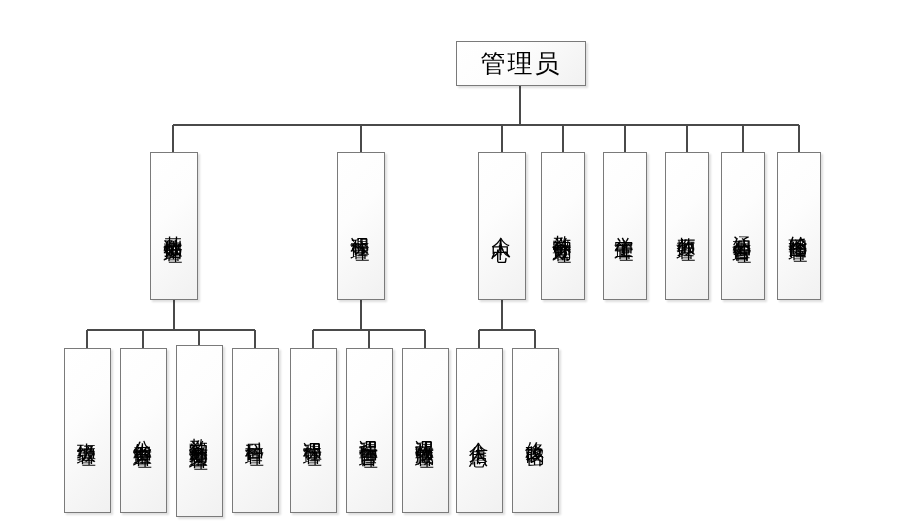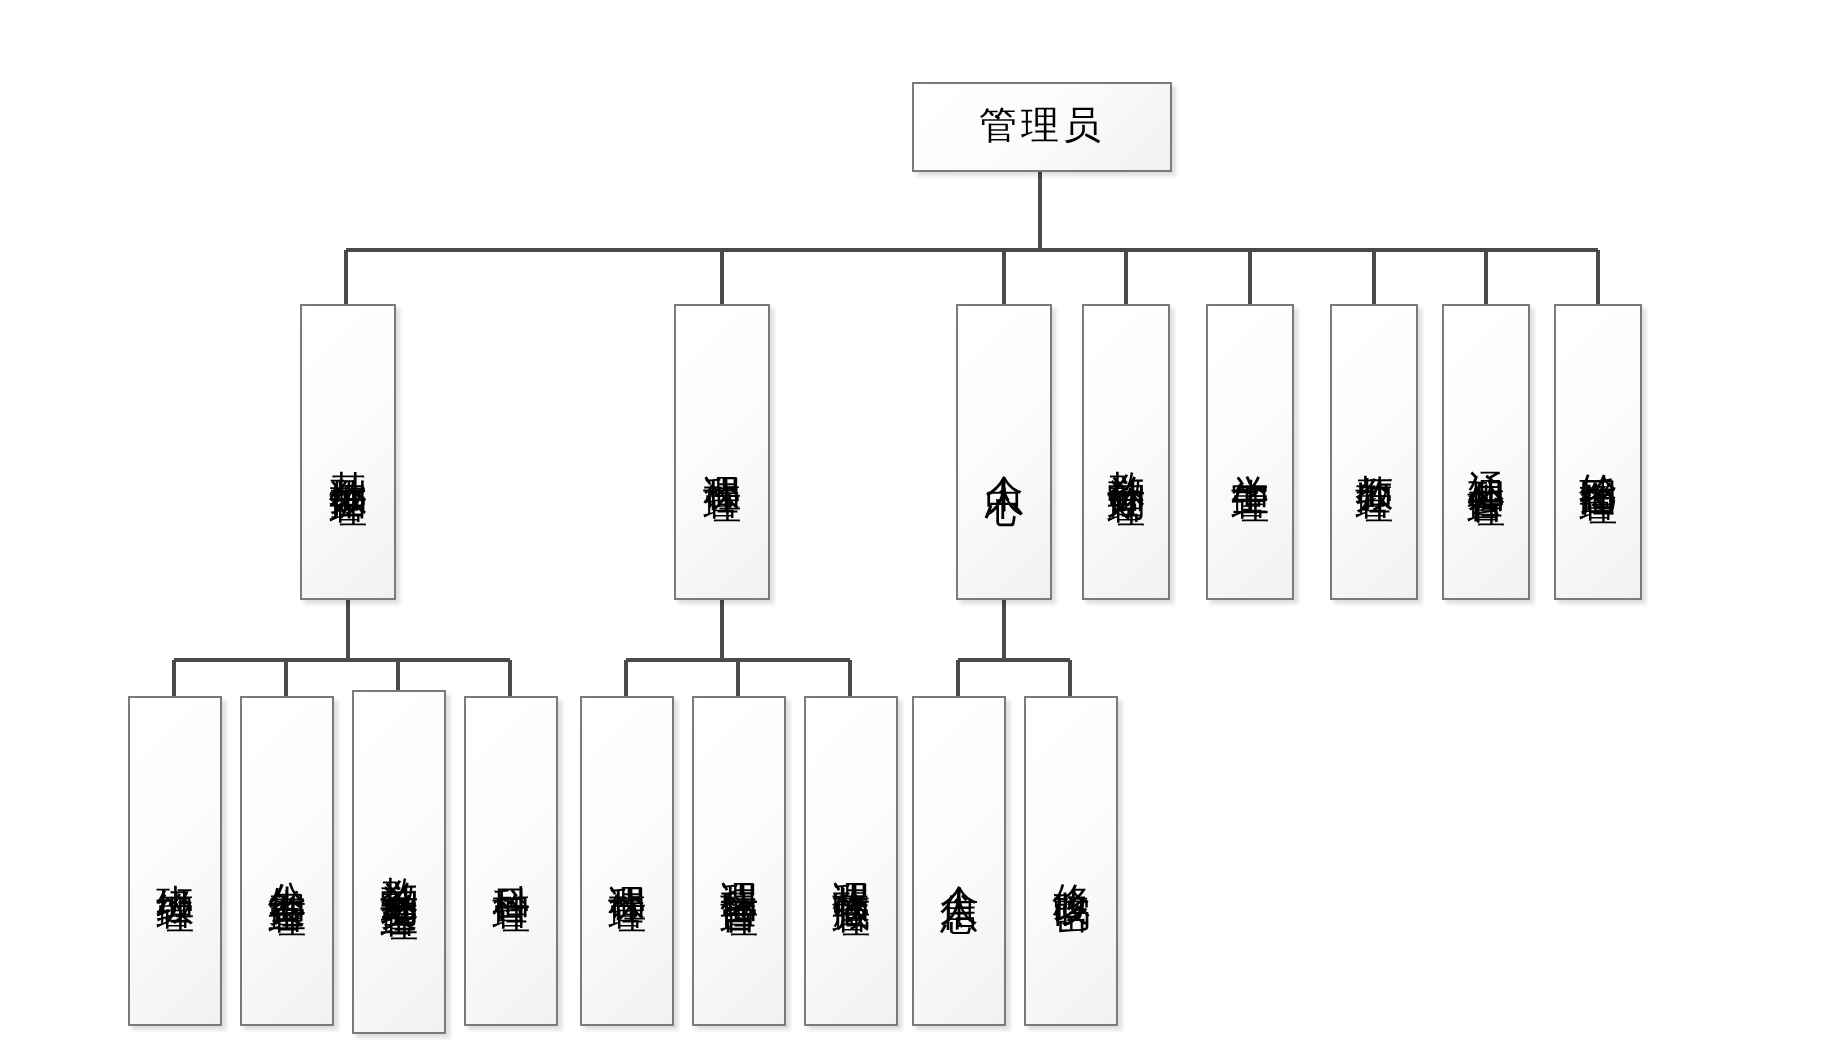--- a/index.html
+++ b/index.html
@@ -31,21 +31,21 @@
     z-index: 5;
   }
   .node .label {
     display: block;
     text-align: center;
     line-height: 1.12;
     letter-spacing: 0.5px;
   }
   
   .node.horiz .label {
-    font-size: 19px;
+    font-size: 25px;
     letter-spacing: 2px;
   }
   
   .node.vert .label {
     writing-mode: vertical-rl;
     text-orientation: upright;
     font-size: 19px;
     line-height: 1.06;
     letter-spacing: 2px;
     white-space: nowrap;

